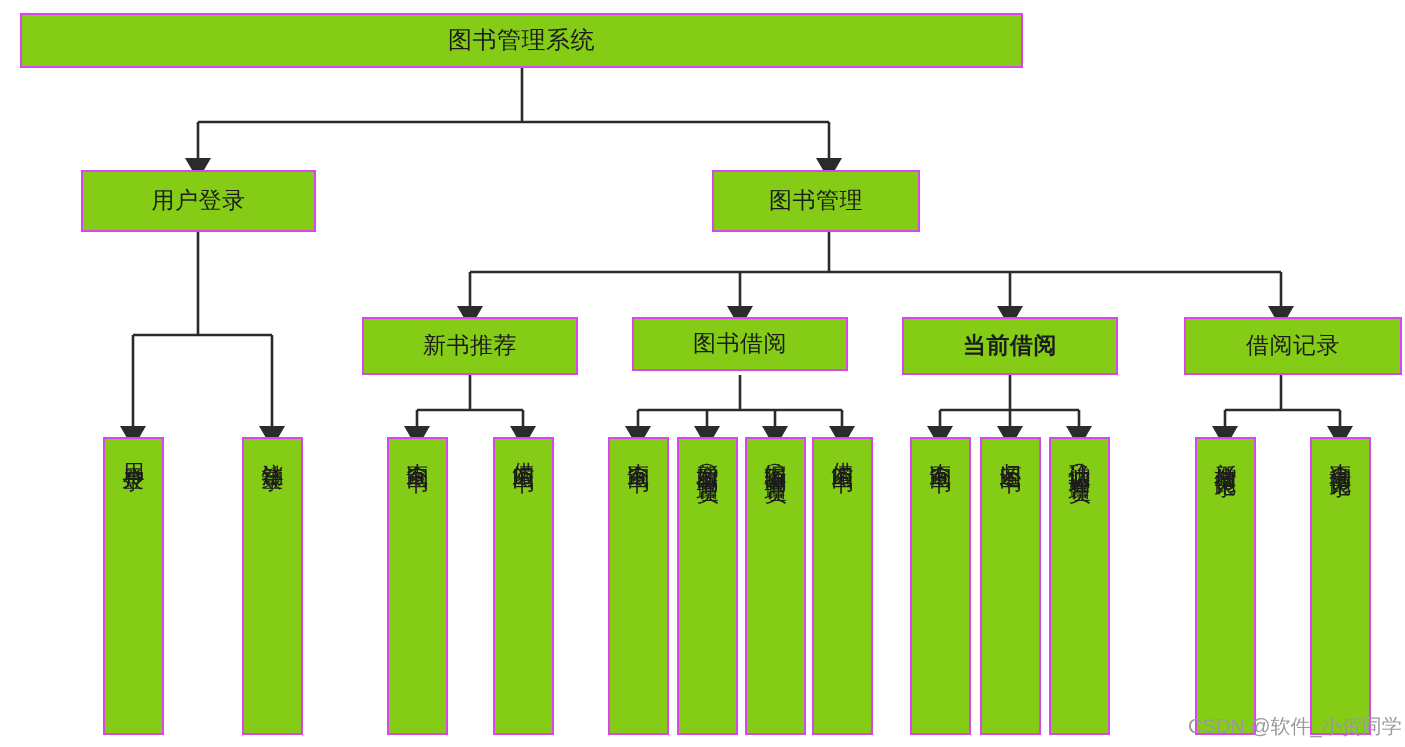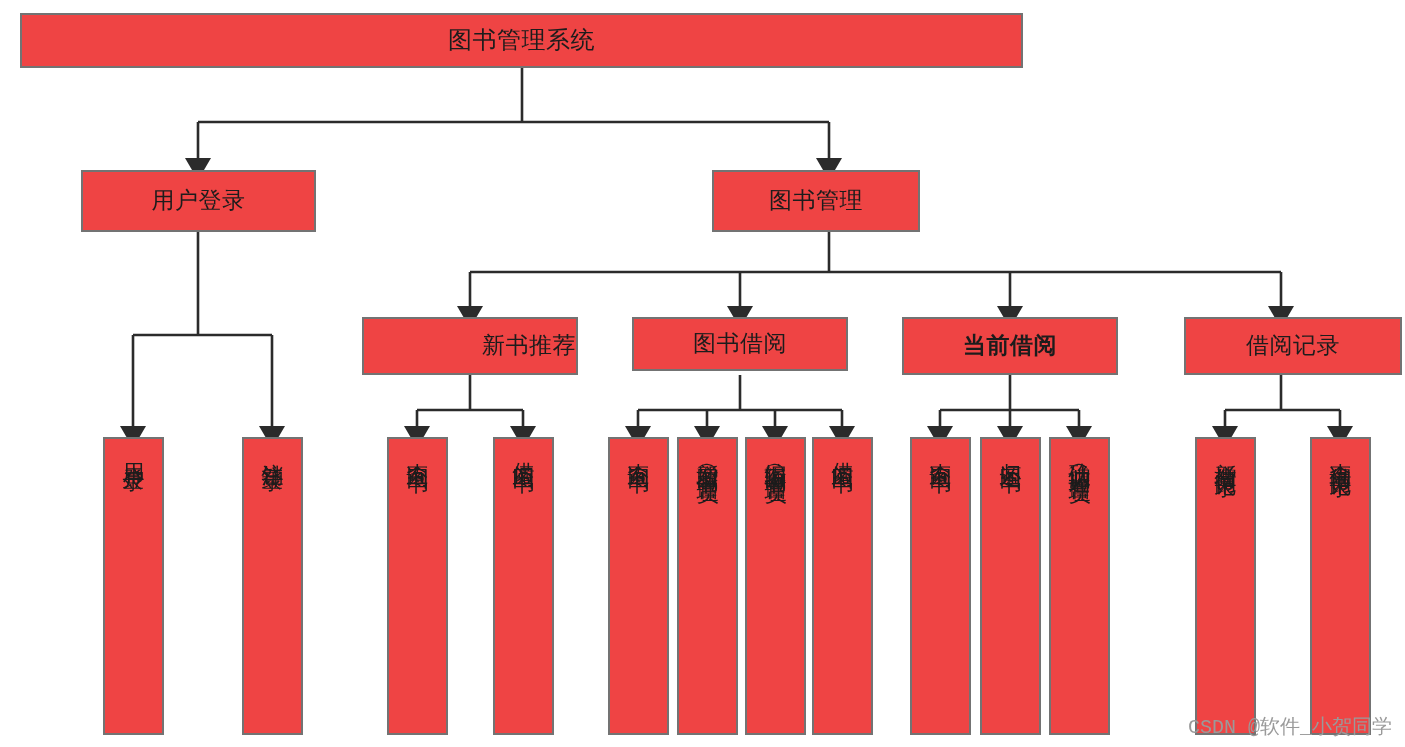--- a/index.html
+++ b/index.html
@@ -19,22 +19,22 @@
     position: absolute;
     left: 0;
     top: 0;
     width: 1405px;
     height: 747px;
     pointer-events: none;
   }
   .node {
     position: absolute;
     box-sizing: border-box;
-    border: 2px solid #737373;
-    background: #ef4444;
+    border: 2px solid #d946ef;
+    background: #84cc16;
     display: flex;
     align-items: center;
     justify-content: center;
     color: #1c1c1c;
   }
   .node .label {
     line-height: 1.18;
     letter-spacing: 0.5px;
     white-space: pre-line;
     text-align: center;
@@ -58,21 +58,21 @@
     font-size: 22px;
     letter-spacing: 3px;
     line-height: 1;
   }
   #watermark {
     position: absolute;
     left: 1188px;
     top: 713px;
     font-size: 20px;
     color: #9a9a9a;
-    font-family: Liberation Mono, monospace;
+    font-family: Liberation Sans, sans-serif;
     white-space: nowrap;
     user-select: none;
   }
 </style>
 </head>
 <body>
 
 <div id="canvas">
 
   <svg id="wires" viewBox="0 0 1405 747" xmlns="http://www.w3.org/2000/svg">
@@ -129,21 +129,21 @@
     <span class="label">图书管理系统</span>
   </div>
 
   <div class="node horiz" style="left:81px; top:170px; width:235px; height:62px;">
     <span class="label">用户登录</span>
   </div>
   <div class="node horiz" style="left:712px; top:170px; width:208px; height:62px;">
     <span class="label">图书管理</span>
   </div>
 
-  <div class="node horiz" style="left:362px; top:317px; width:216px; height:58px;justify-content:flex-end;">
+  <div class="node horiz" style="left:362px; top:317px; width:216px; height:58px;">
     <span class="label">新书推荐</span>
   </div>
   <div class="node horiz" style="left:632px; top:317px; width:216px; height:54px;">
     <span class="label">图书借阅</span>
   </div>
   <div class="node horiz" style="left:902px; top:317px; width:216px; height:58px;font-weight:bold;">
     <span class="label">当前借阅</span>
   </div>
   <div class="node horiz" style="left:1172px; top:317px; width:218px; height:58px;margin-left:12px;">
     <span class="label">借阅记录</span>

